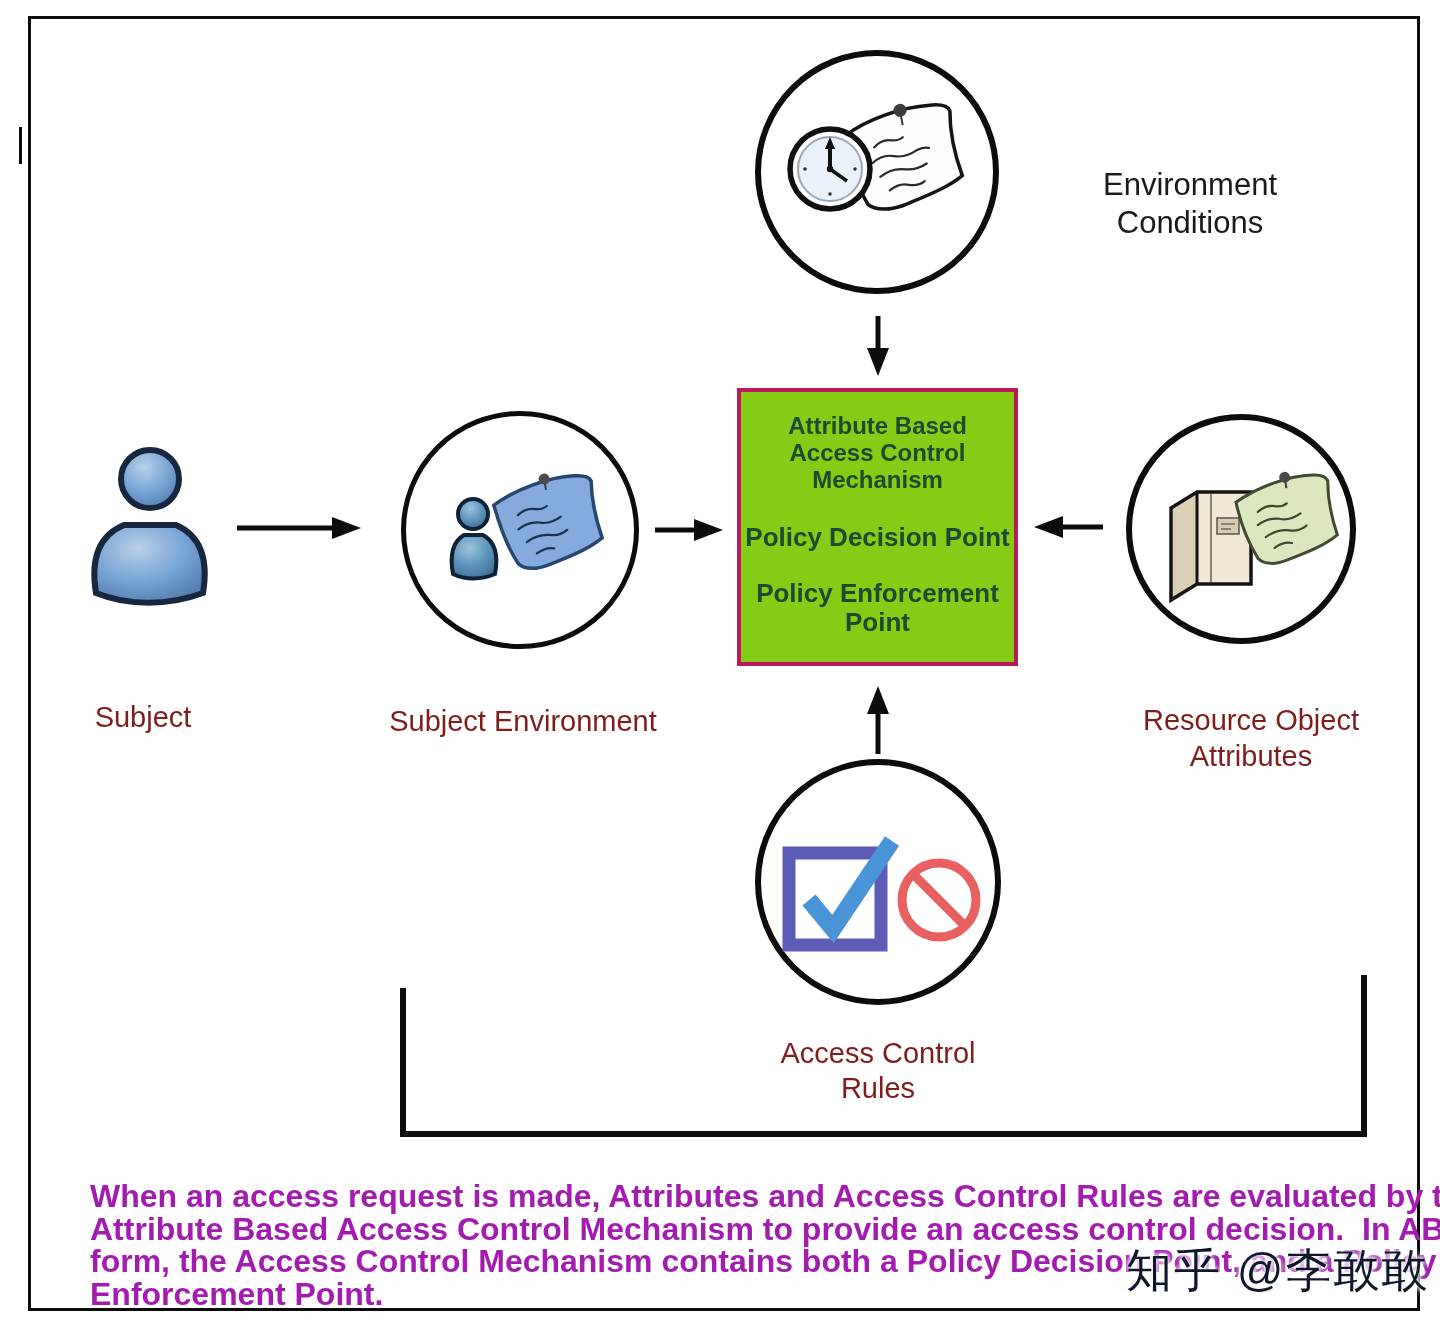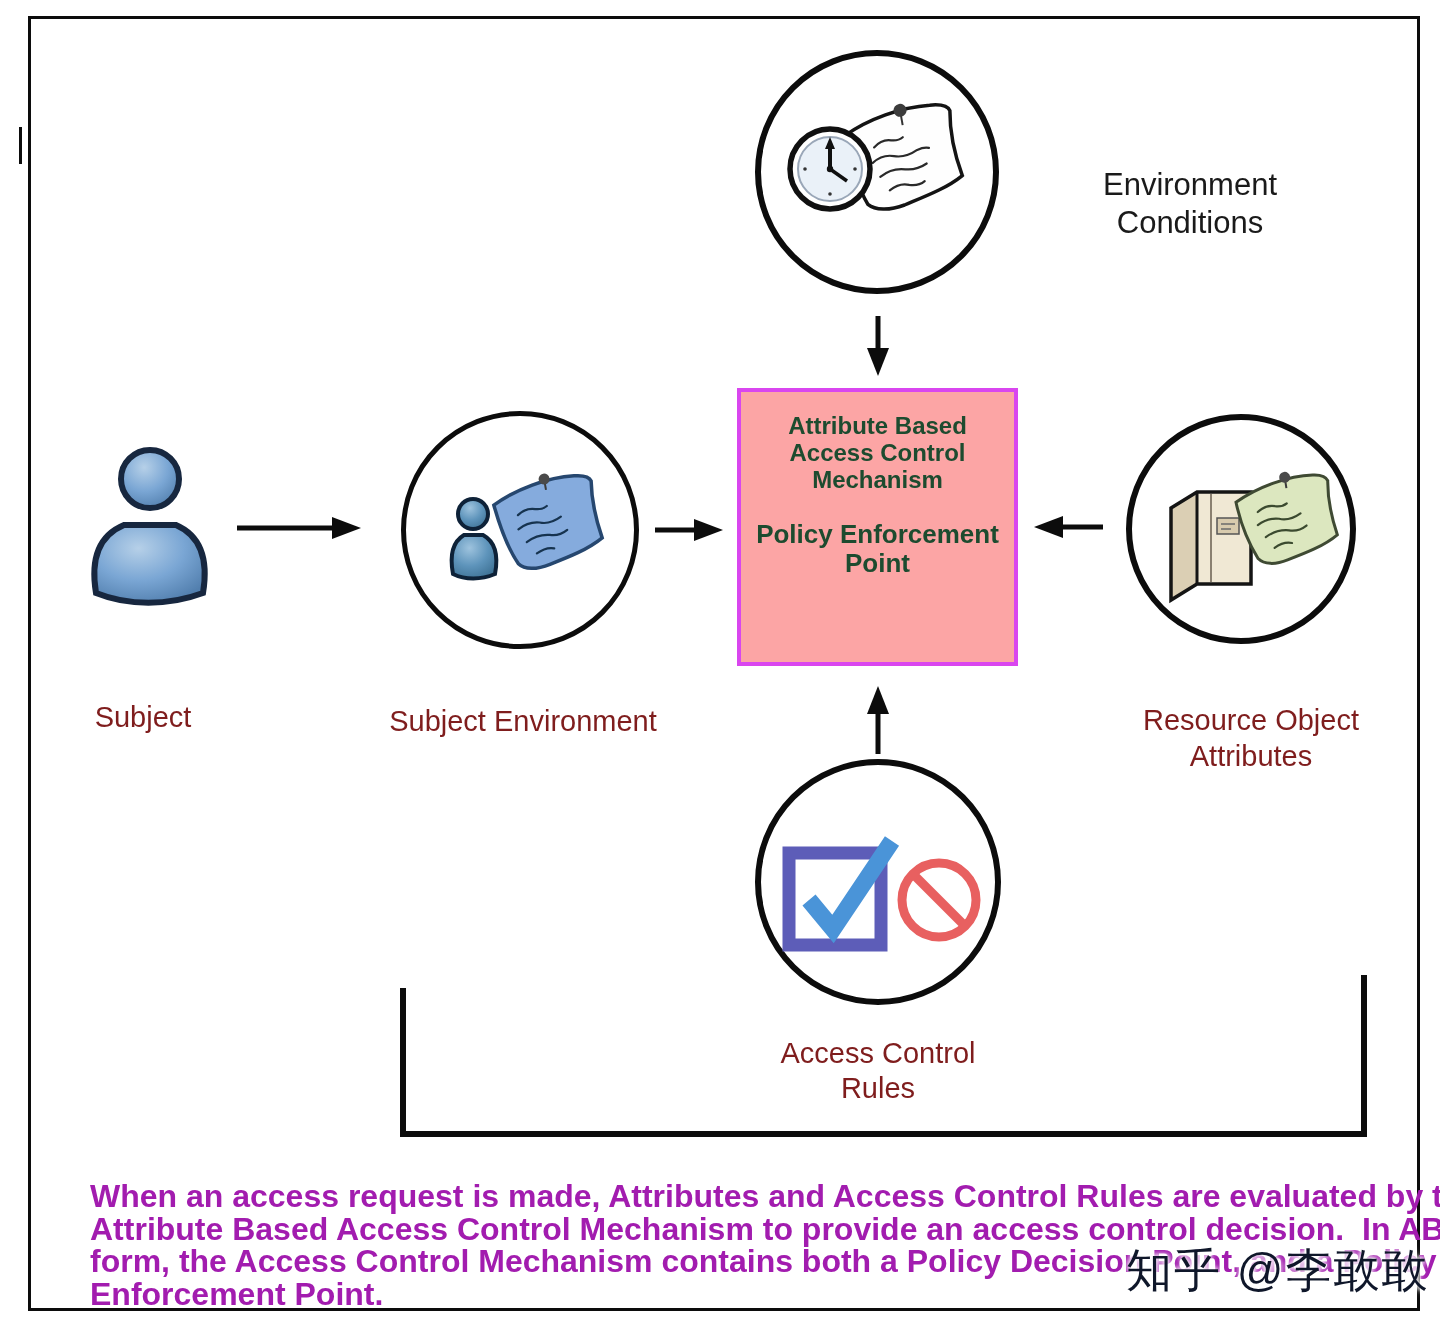--- a/index.html
+++ b/index.html
@@ -15,21 +15,21 @@
   .circle{
     position:absolute;border-radius:50%;background:#ffffff;border:5px solid #0c0c0c;
     display:flex;align-items:center;justify-content:center;box-sizing:content-box;
   }
   #env-circle{left:755px;top:50px;width:232px;height:232px;border-width:6px;}
   #subj-attr-circle{left:401px;top:411px;width:228px;height:228px;border-width:5px;}
   #resource-circle{left:1126px;top:414px;width:218px;height:218px;border-width:6px;}
   #rules-circle{left:755px;top:759px;width:234px;height:234px;border-width:6px;}
   .mech{
     position:absolute;left:737px;top:388px;width:273px;height:270px;
-    border:4px solid #d946ef;background:#fca5a5;text-align:center;color:#1d4b2f;
+    border:4px solid #be185d;background:#84cc16;text-align:center;color:#1d4b2f;
   }
   .mech-title{margin-top:20px;font-weight:bold;font-size:24px;line-height:27px;white-space:pre-line;}
   .mech-pdp{margin-top:29px;font-weight:bold;font-size:26px;line-height:30px;}
   .mech-pep{margin-top:27px;font-weight:bold;font-size:26px;line-height:29px;white-space:pre-line;}
   .lbl{
     position:absolute;font-size:29px;color:#7f1d1d;text-align:center;
     white-space:pre-line;line-height:36px;
   }
   #subject-label{left:63px;top:699px;width:160px;}
   #subj-attr-label{left:383px;top:703px;width:280px;}
@@ -155,20 +155,21 @@
       <circle cx="122" cy="21" r="5.5" fill="#4a4a4a"></circle>
     </g>
   </svg>
 </div>
 <div class="lbl" id="subj-attr-label">Subject Environment</div>
 
 <div class="mech">
   <div class="mech-title">Attribute Based
 Access Control
 Mechanism</div>
+  <div class="mech-pdp">Policy Decision Point</div>
   <div class="mech-pep">Policy Enforcement
 Point</div>
 </div>
 
 <div class="circle" id="resource-circle">
   <svg class="icon-svg" width="200" height="155" viewBox="0 0 200 155">
     <g>
       <polygon points="30,56 56,40 56,132 30,148" fill="#dbcfb4"></polygon>
       <rect x="56" y="40" width="54" height="92" fill="#f0e8d4"></rect>
       <line x1="70" y1="42" x2="70" y2="130" stroke="#8a8070" stroke-width="2"></line>

